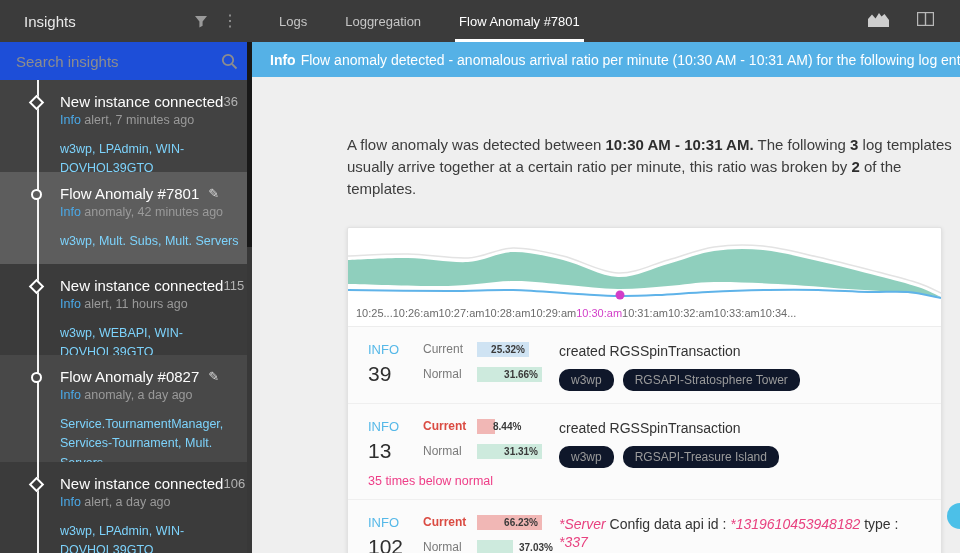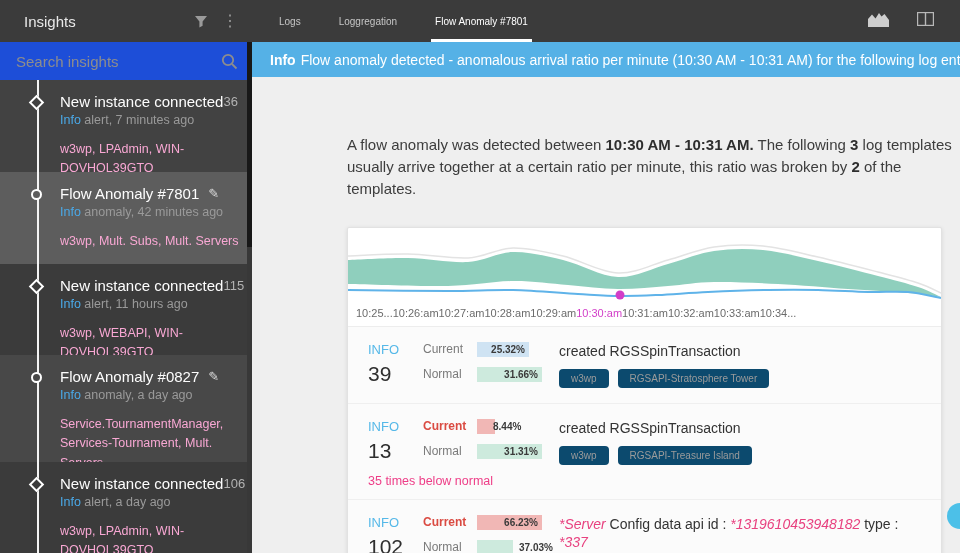--- a/index.html
+++ b/index.html
@@ -7,21 +7,21 @@
   body{font-family:"Liberation Sans",sans-serif;background:#efefef;position:relative}
 
   
   .topbar{position:absolute;top:0;left:0;width:960px;height:42px;background:#3b3b3b;display:flex;align-items:stretch;z-index:6}
   .topbar-left{width:252px;display:flex;align-items:center;justify-content:space-between;padding:0 14px 0 24px;flex:none}
   .app-title{color:#e8e8e8;font-size:15px}
   .tb-icons{display:flex;align-items:center;gap:14px}
   .tb-icons .icn{cursor:pointer;display:flex;align-items:center}
   .kebab{color:#9a9a9a;font-size:16px;line-height:1;letter-spacing:0}
   .tabs{display:flex;align-items:stretch;margin-left:13px}
-  .tab{padding:0 14px;display:flex;align-items:center;color:#c6c6c6;font-size:10px;position:relative;cursor:pointer;margin-right:10px}
+  .tab{padding:0 14px;display:flex;align-items:center;color:#c6c6c6;font-size:13px;position:relative;cursor:pointer;margin-right:10px}
   .tab.active{color:#fff}
   .tab.active::after{content:"";position:absolute;bottom:0;left:10px;right:10px;height:3px;background:#fff}
   .topbar-right{margin-left:auto;display:flex;align-items:center;gap:28px;padding-right:26px}
 
   
   .sidebar{position:absolute;top:42px;left:0;width:252px;height:511px;background:#414141;overflow:hidden}
   .search{height:38px;background:#1d4ed8;display:flex;align-items:center;padding:0 14px 0 16px}
   .search input{flex:1;background:transparent;border:none;outline:none;color:#ddd;font-size:15px;font-family:"Liberation Sans",sans-serif}
   .search input::placeholder{color:#8d8d8d}
   .sb-list{position:relative;height:473px;overflow:hidden}
@@ -35,21 +35,21 @@
   .marker.circle{border-radius:50%}
   .shade-a .marker{background:#424242}.shade-b .marker{background:#484848}.shade-c .marker{background:#3b3b3b}
   .selected .marker{background:#5d5d5d}
   .sb-title-row{display:flex;align-items:center;padding-right:8px}
   .sb-title{color:#fdfdfd;font-size:15px;white-space:nowrap}
   .pencil{margin-left:9px;color:#d9d9d9;font-size:13px;cursor:pointer}
   .sb-count{margin-left:auto;color:#b3b3b3;font-size:13px;display:flex;align-items:center;gap:12px;padding-right:8px;white-space:nowrap}
   .sb-count .chev{color:#9a9a9a;font-size:15px;line-height:1}
   .sb-meta{font-size:12.5px;color:#9a9a9a;margin-top:3px}
   .sb-meta .lvl{color:#4aa9e8}
-  .sb-tags{font-size:12.5px;color:#f9a8d4;margin-top:13px;line-height:1.55;padding-right:6px}
+  .sb-tags{font-size:12.5px;color:#7dd3fc;margin-top:13px;line-height:1.55;padding-right:6px}
 
   .sb-scrolltrack{position:absolute;right:0;top:0;width:5px;height:100%;background:#383838}
   .sb-scrollthumb{position:absolute;right:0;top:0;width:5px;height:205px;background:#181818}
 
   
   .main{position:absolute;left:252px;top:42px;width:708px;height:511px}
   .banner{height:35px;background:#55b1e6;color:#fff;display:flex;align-items:center;padding:0 18px;font-size:14px;white-space:nowrap;overflow:hidden}
   .banner .blvl{font-weight:bold;margin-right:5px}
   .content{padding:57px 0 0 95px}
   .description{width:608px;font-size:15px;line-height:1.48;color:#3d3d3d}
@@ -69,21 +69,21 @@
   .bar-line{display:flex;align-items:center;height:15px;margin-bottom:10px}
   .bar-label{width:48px;font-size:12px;color:#7a7a7a;flex:none}
   .bar-label.alert{color:#da4b42;font-weight:bold}
   .bar-wrap{position:relative;width:65px;height:15px;margin-left:6px;flex:none}
   .bar-fill{position:absolute;left:0;top:0;height:100%}
   .bar-val{position:absolute;top:2px;font-size:10px;font-weight:bold;color:#3a3a3a;white-space:nowrap}
   .note{margin-top:5px;font-size:12.5px;color:#ee3d87}
   .msg-title{font-size:14px;color:#333;line-height:1.3}
   .msg-title .pink{color:#e8417f;font-style:italic}
   .msg-tags{margin-top:9px;display:flex;gap:9px}
-  .chip{background:#0c4a6e;color:#9b9b9b;font-size:10px;padding:4px 12px;border-radius:4px;white-space:nowrap}
+  .chip{background:#0f172a;color:#9b9b9b;font-size:12px;padding:4px 12px;border-radius:10px;white-space:nowrap}
 
   .fab{position:absolute;right:-13px;top:461px;width:26px;height:26px;border-radius:50%;background:#4cc0e8;cursor:pointer}
 </style>
 </head>
 <body>
 
 <header class="topbar">
   <div class="topbar-left">
     <span class="app-title">Insights</span>
     <span class="tb-icons">

